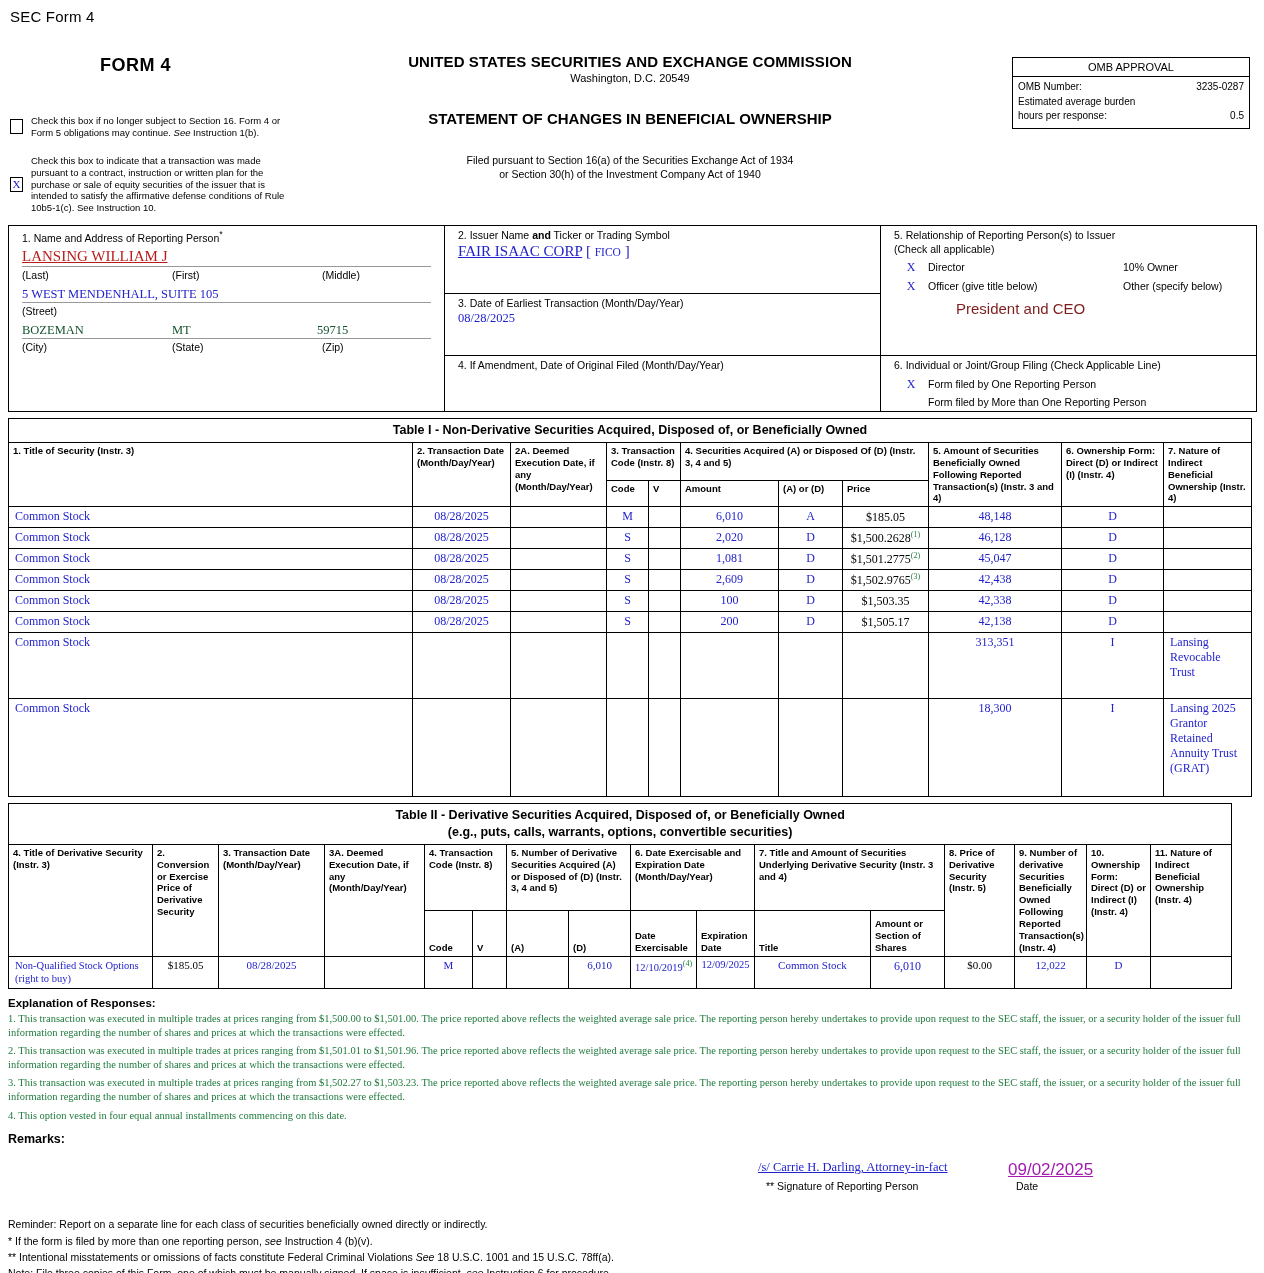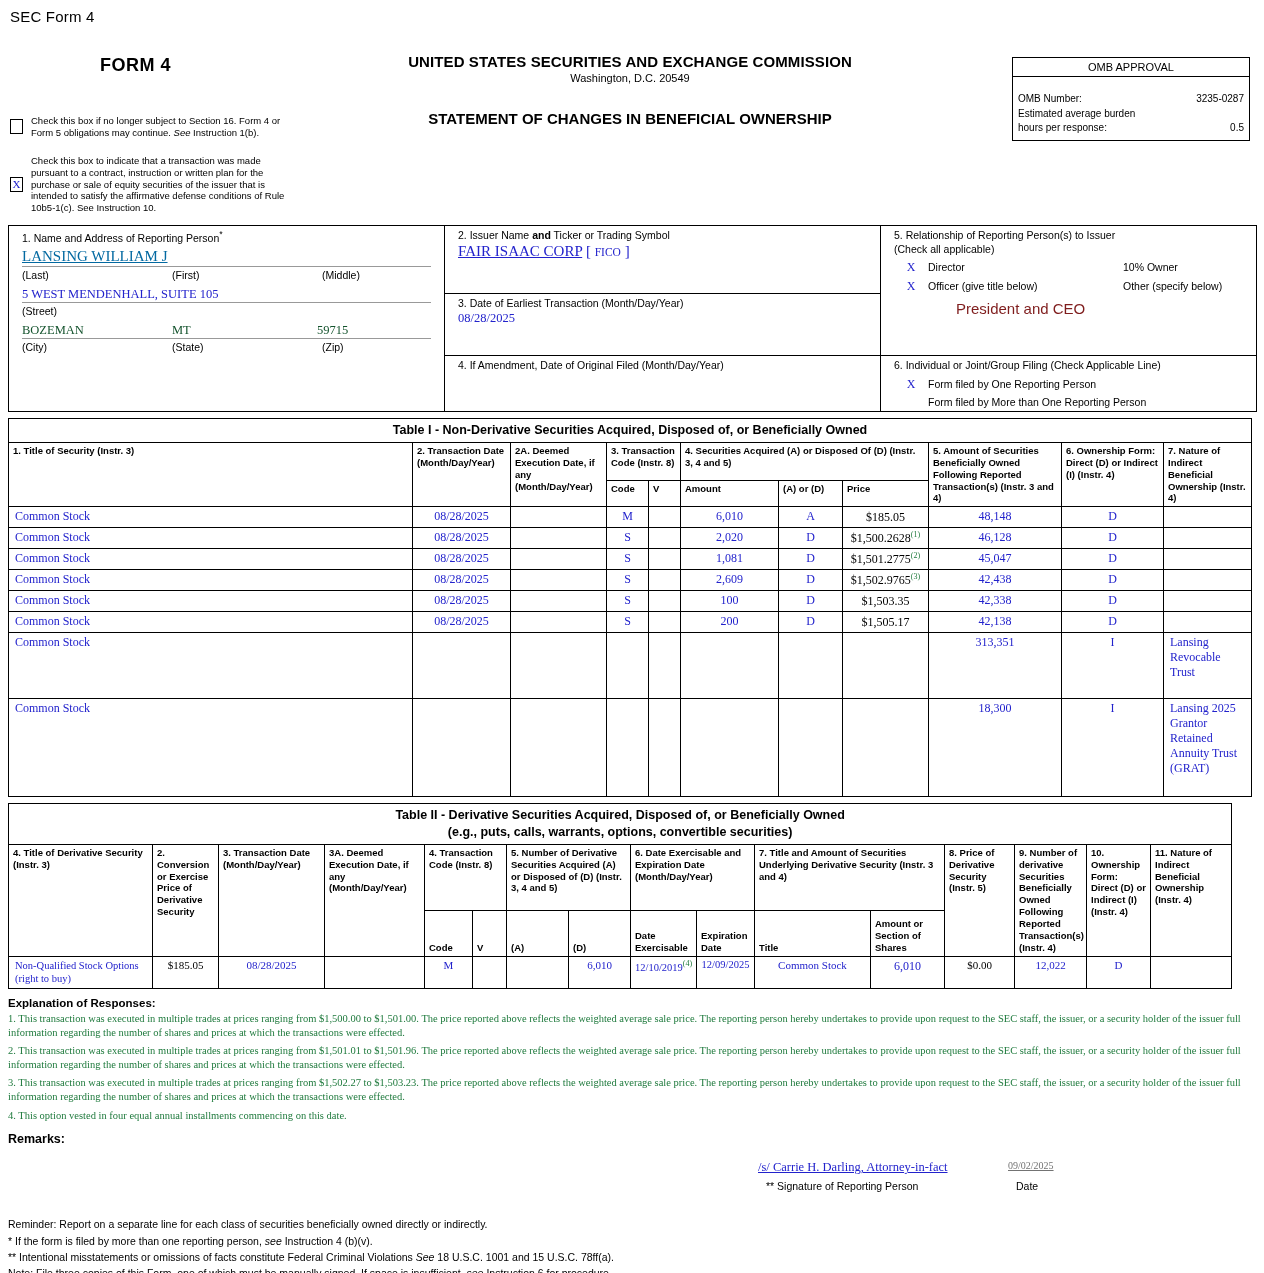--- a/index.html
+++ b/index.html
@@ -50,21 +50,21 @@
     width: 238px;
     border: 1px solid #000;
     background: #fff;
   }
   #omb-title {
     text-align: center;
     font-size: 11px;
     padding: 3px 0;
     border-bottom: 1px solid #000;
   }
-  #omb-body { padding: 3px 5px 4px 5px; font-size: 10px; line-height: 1.45; margin-top: 12px; }
+  #omb-body { padding: 3px 5px 4px 5px; font-size: 10px; line-height: 1.45; }
   .omb-row { display: flex; justify-content: space-between; }
 
   
   #chk-area { position: absolute; left: 10px; top: 90px; width: 275px; }
   .chk-row { display: flex; align-items: center; margin-bottom: 16px; }
   .chk-box {
     width: 13px; height: 15px;
     border: 1px solid #000;
     flex: 0 0 13px;
     margin-right: 8px;
@@ -89,21 +89,21 @@
   .cell-label { font-size: 10.5px; line-height: 1.3; }
   .underline-row {
     border-bottom: 1px solid #999;
     height: 22px;
     display: flex;
     align-items: flex-end;
   }
   .name-line {
     font-family: "Liberation Serif", serif;
     font-size: 15px;
-    color: #0369a1;
+    color: #b91c1c;
     text-decoration: underline;
     padding-bottom: 1px;
     text-align: center;
   }
   .addr-line {
     font-family: "Liberation Serif", serif;
     font-size: 12.5px;
     color: #2222cc;
   }
   .lfm-row { display: flex; font-size: 10.5px; padding-top: 2px; }
@@ -219,23 +219,23 @@
     position: absolute;
     left: 750px; top: 0;
     font-family: "Liberation Serif", serif;
     font-size: 12.5px;
     color: #2222cc;
     text-decoration: underline;
   }
   .sig-date {
     position: absolute;
     left: 1000px; top: 0;
-    font-family: Liberation Serif, serif;
-    font-size: 10px;
-    color: #737373;
+    font-family: Liberation Sans, sans-serif;
+    font-size: 17px;
+    color: #a21caf;
     text-decoration: underline;
   }
   .sig-lbl1 { position: absolute; left: 758px; top: 20px; font-size: 10.5px; }
   .sig-lbl2 { position: absolute; left: 1008px; top: 20px; font-size: 10.5px; }
 
   #footer {
     margin: 10px 8px 0 8px;
     font-size: 10.5px;
     line-height: 1.55;
   }
@@ -247,20 +247,24 @@
 <div id="sec-form-label">SEC Form 4</div>
 
 <div id="top-header">
 
   <div id="form4-title">FORM 4</div>
 
   <div id="center-block">
     <div class="l1">UNITED STATES SECURITIES AND EXCHANGE COMMISSION</div>
     <div class="l2">Washington, D.C. 20549</div>
     <div class="l3">STATEMENT OF CHANGES IN BENEFICIAL OWNERSHIP</div>
+    <div class="l4">
+      <span>Filed pursuant to Section 16(a) of the Securities Exchange Act of 1934</span><br>
+      <span>or Section 30(h) of the Investment Company Act of 1940</span>
+    </div>
   </div>
 
   <div id="omb-box">
     <div id="omb-title">OMB APPROVAL</div>
     <div id="omb-body">
       <div class="omb-row">
         <span>OMB Number:</span>
         <span>3235-0287</span>
       </div>
       <div>Estimated average burden</div>

